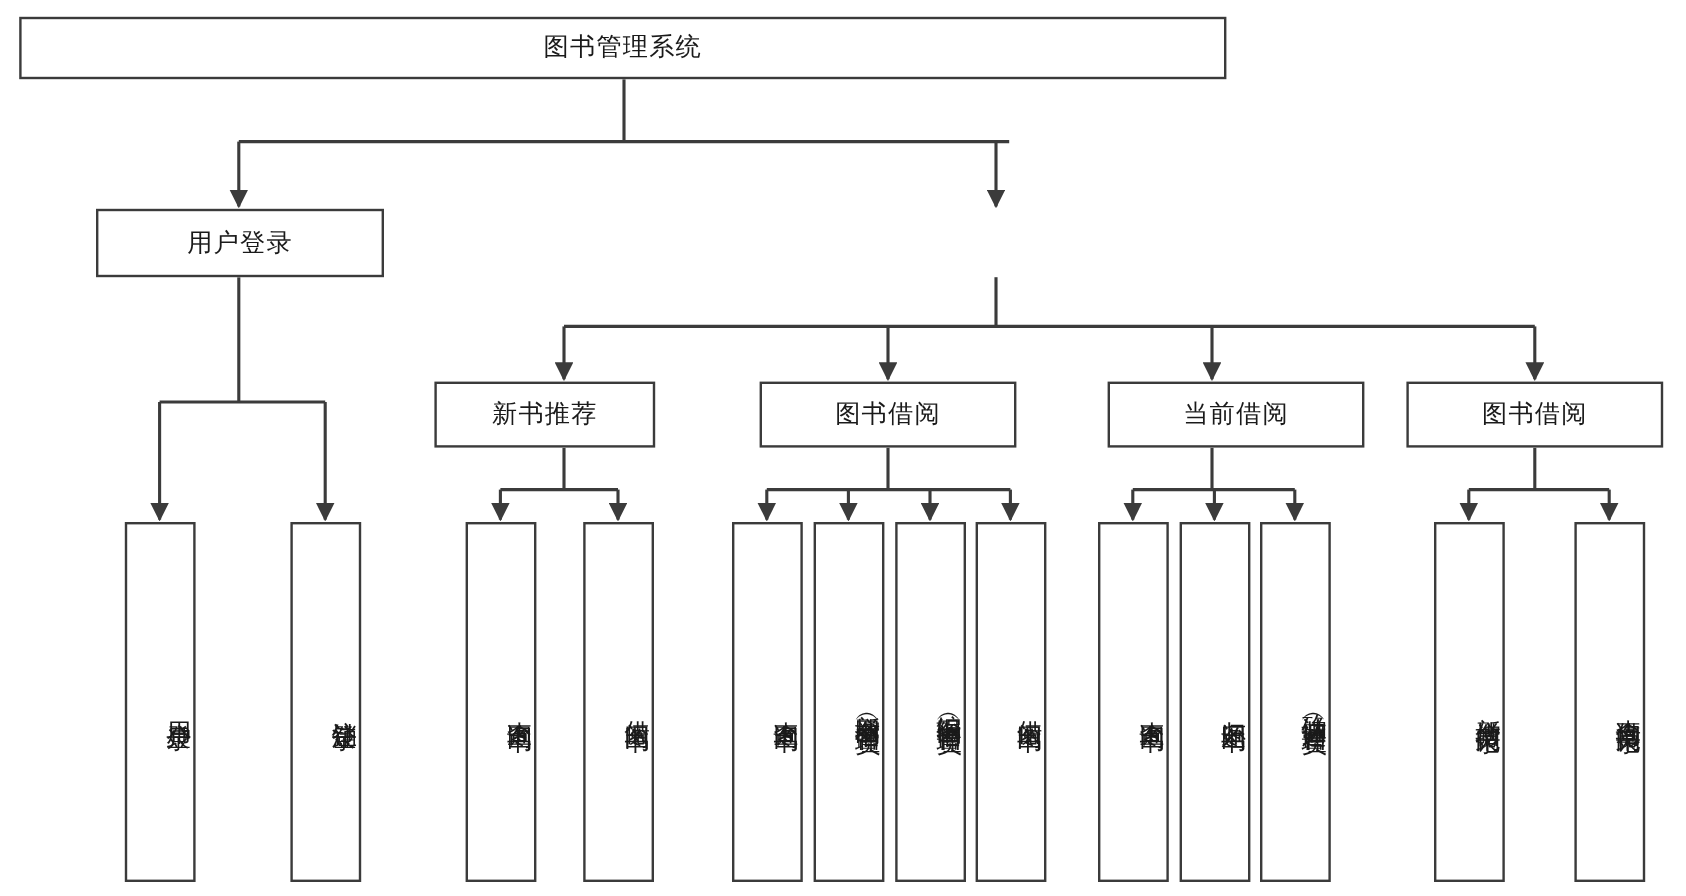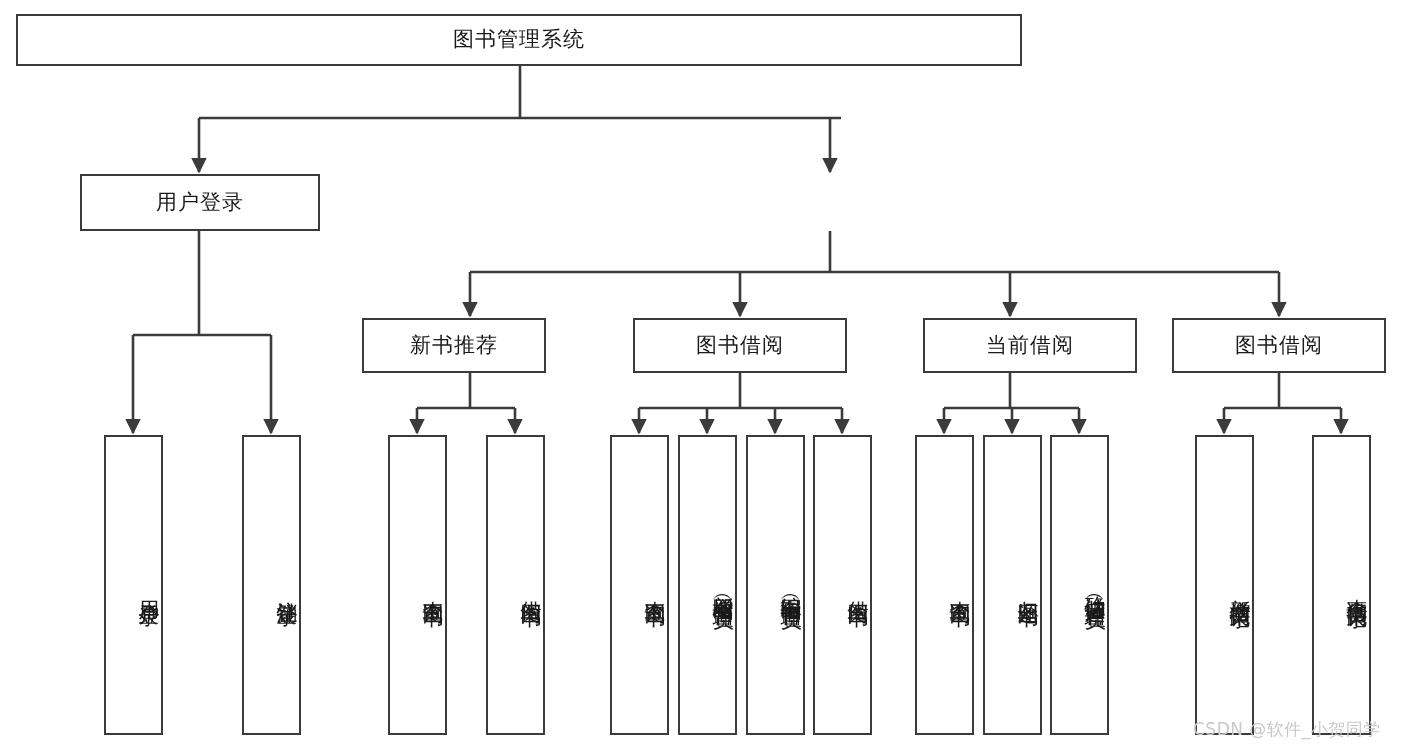--- a/index.html
+++ b/index.html
@@ -175,15 +175,14 @@
   <div class="node vert" id="node-leaf-10" style="left: 1050px; top: 435px; width: 59px; height: 300px;">
     <span class="vlabel">确认归还（管理员）</span>
   </div>
   <div class="node vert" id="node-leaf-11" style="left: 1195px; top: 435px; width: 59px; height: 300px;">
     <span class="vlabel">新增借阅记录</span>
   </div>
   <div class="node vert" id="node-leaf-12" style="left: 1312px; top: 435px; width: 59px; height: 300px;">
     <span class="vlabel">查询借阅记录</span>
   </div>
 
-  <div class="watermark" id="watermark" style="left: 1193px; top: 718px; color: rgb(201, 201, 201);">CSDN @软件_小贺同学</div>
 
 </div>
 
 </body></html>

